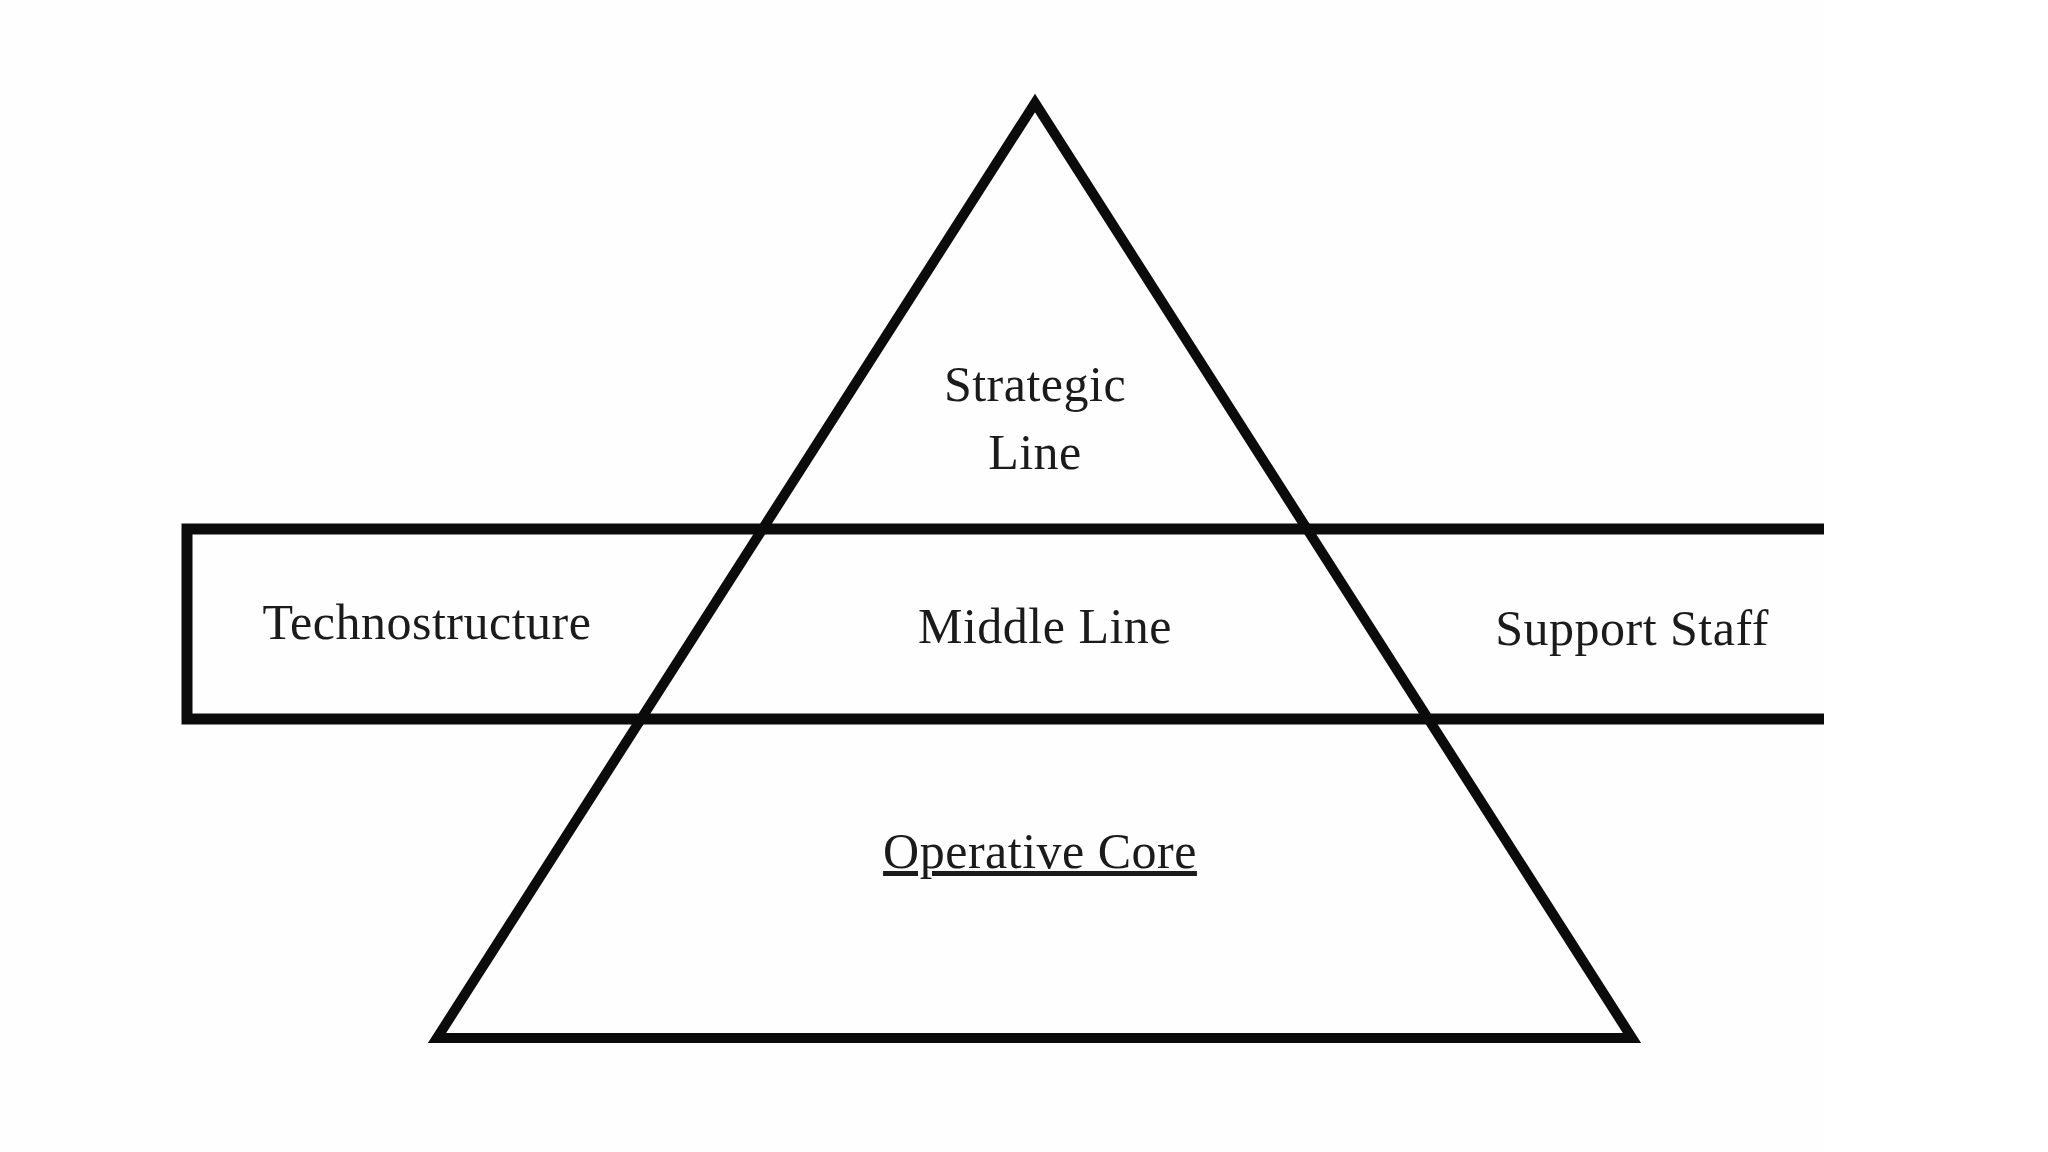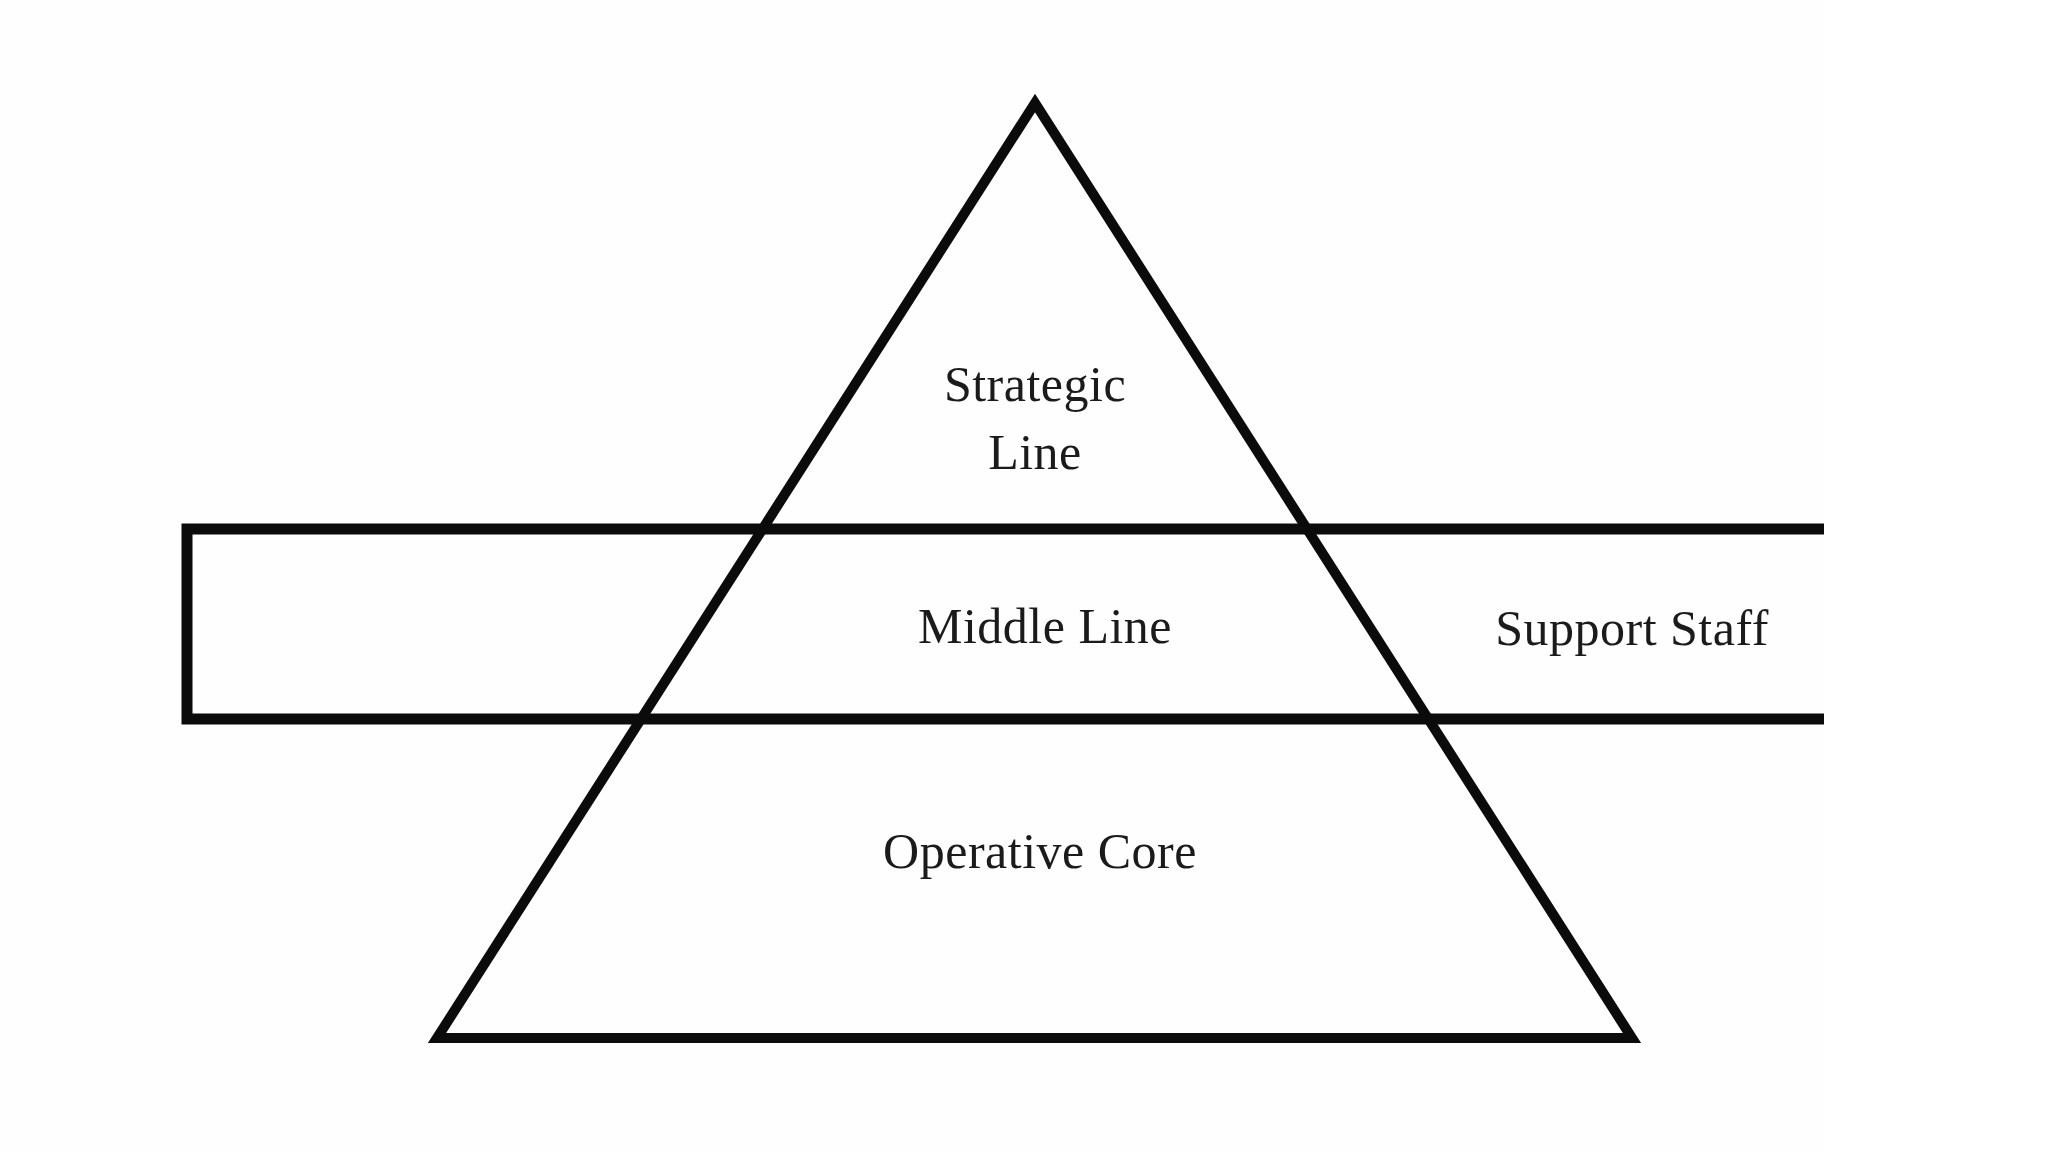--- a/index.html
+++ b/index.html
@@ -45,37 +45,39 @@
     left: 1045px;
     top: 626px;
   }
   .label-support-staff {
     left: 1632px;
     top: 628px;
   }
   .label-operative-core {
     left: 1040px;
     top: 851px;
+    text-decoration: underline;
   }
 </style>
 </head>
 <body>
 
 <div class="canvas">
 
   <svg class="shapes" viewBox="0 0 2048 1152" xmlns="http://www.w3.org/2000/svg">
     <polygon points="1035,103 1632,1038 437,1038" fill="none" stroke-width="10" stroke-linejoin="miter" stroke="#0b0b0b"></polygon>
     <rect x="187" y="529" width="1695" height="190" fill="none" stroke-width="11" stroke="#0b0b0b"></rect>
   </svg>
 
   <div class="label label-strategic-apex">
     <div>Strategic</div>
     <div>Line</div>
   </div>
 
+  <div class="label label-technostructure">Technostructure</div>
 
   <div class="label label-support-staff">Support Staff</div>
 
   <div class="label label-middle-line">Middle Line</div>
 
   <div class="label label-operative-core">Operative Core</div>
 
 </div>
 
 </body></html>

